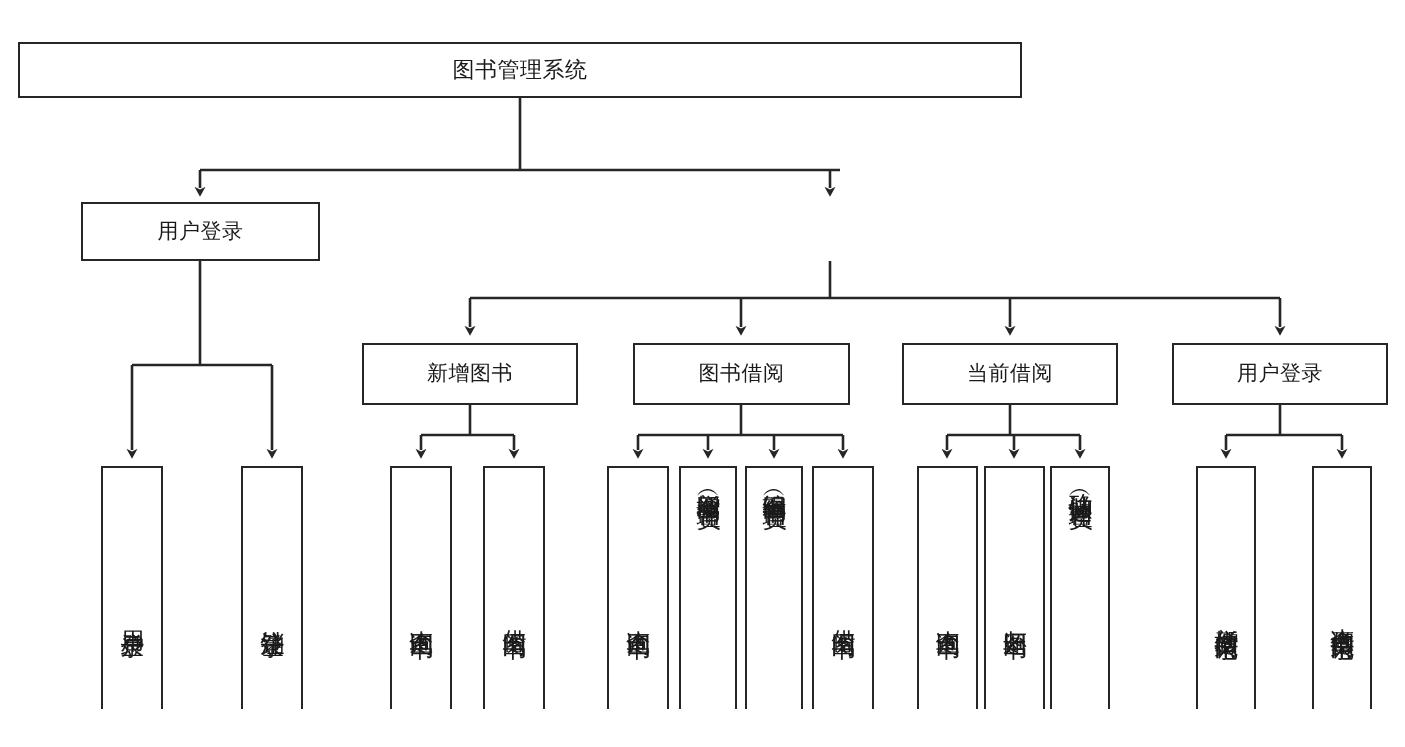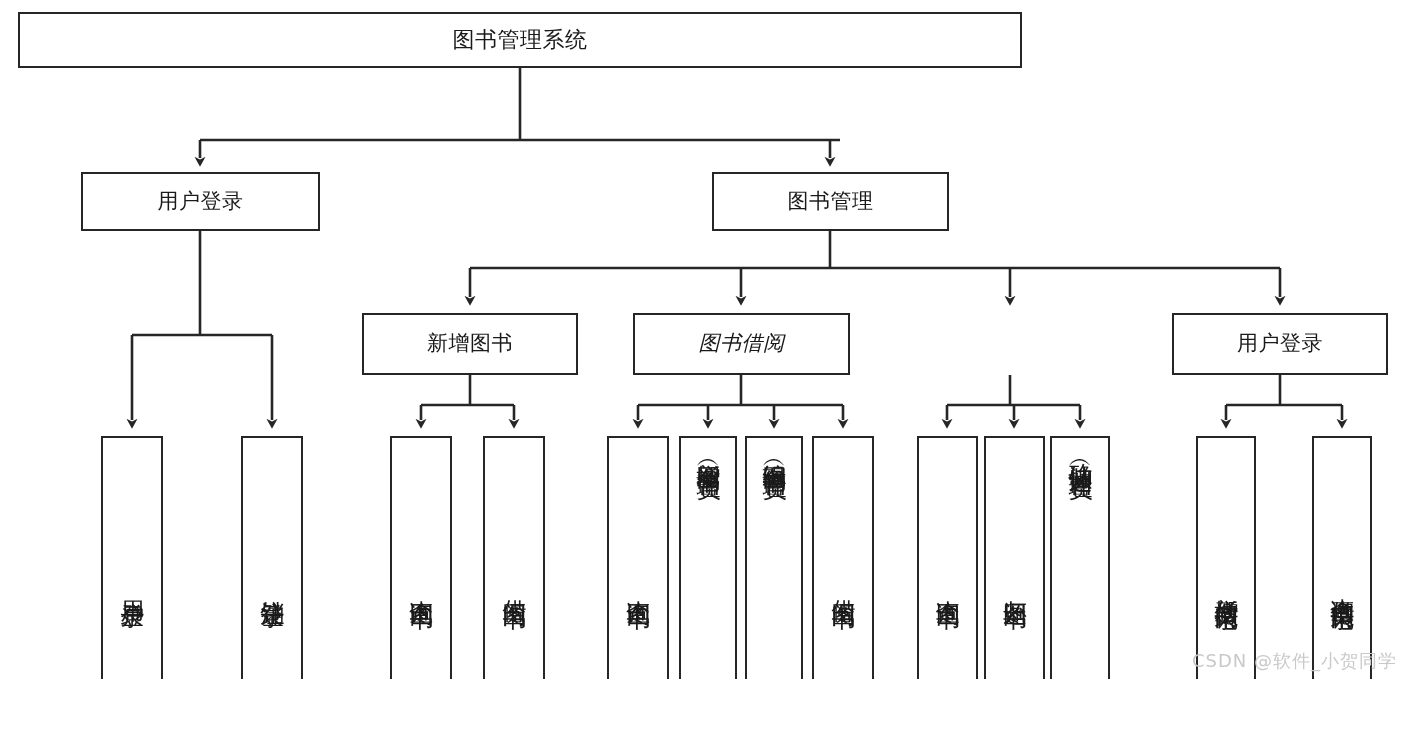--- a/index.html
+++ b/index.html
@@ -9,20 +9,21 @@
   }
   body {
     font-family: "DejaVu Sans", "Liberation Sans", sans-serif;
   }
   #canvas {
     position: relative;
     width: 1405px;
     height: 679px;
     background: #ffffff;
     overflow: hidden;
+    margin-top: 30px;
   }
   svg.wires {
     position: absolute;
     left: 0;
     top: 0;
     width: 1405px;
     height: 747px;
     pointer-events: none;
   }
   .node {
@@ -150,32 +151,32 @@
   </svg>
 
   <div class="node horiz root" style="left:18px; top:12px; width:1004px; height:56px;">
     <span class="label">图书管理系统</span>
   </div>
 
   <div class="node horiz" style="left:81px; top:172px; width:239px; height:59px;">
     <span class="label">用户登录</span>
   </div>
 
-  <div class="node horiz" style="left:712px; top:172px; width:237px; height:59px;">
-    <span class="label">图书管理</span>
-  </div>
 
   <div class="node horiz" style="left:362px; top:313px; width:216px; height:62px;">
     <span class="label">新增图书</span>
   </div>
 
-  <div class="node horiz" style="left:633px; top:313px; width:217px; height:62px;font-style:italic;">
+  <div class="node horiz" style="left:633px; top:313px; width:217px; height:62px;">
     <span class="label">图书借阅</span>
   </div>
 
+  <div class="node horiz" style="left:902px; top:313px; width:216px; height:62px;">
+    <span class="label">当前借阅</span>
+  </div>
 
   <div class="node horiz" style="left:1172px; top:313px; width:216px; height:62px;">
     <span class="label">用户登录</span>
   </div>
 
   <div class="node leaf" style="left:101px; top:436px; width:62px; height:297px;">
     <div class="leaf-inner">
       <span class="label">用户登录</span>
     </div>
   </div>
@@ -245,15 +246,14 @@
       <span class="label">新增借阅记录</span>
     </div>
   </div>
 
   <div class="node leaf" style="left:1312px; top:436px; width:60px; height:297px;">
     <div class="leaf-inner">
       <span class="label">查询借阅记录</span>
     </div>
   </div>
 
-  <div class="watermark">CSDN @软件_小贺同学</div>
 
 </div>
 
 </body></html>

